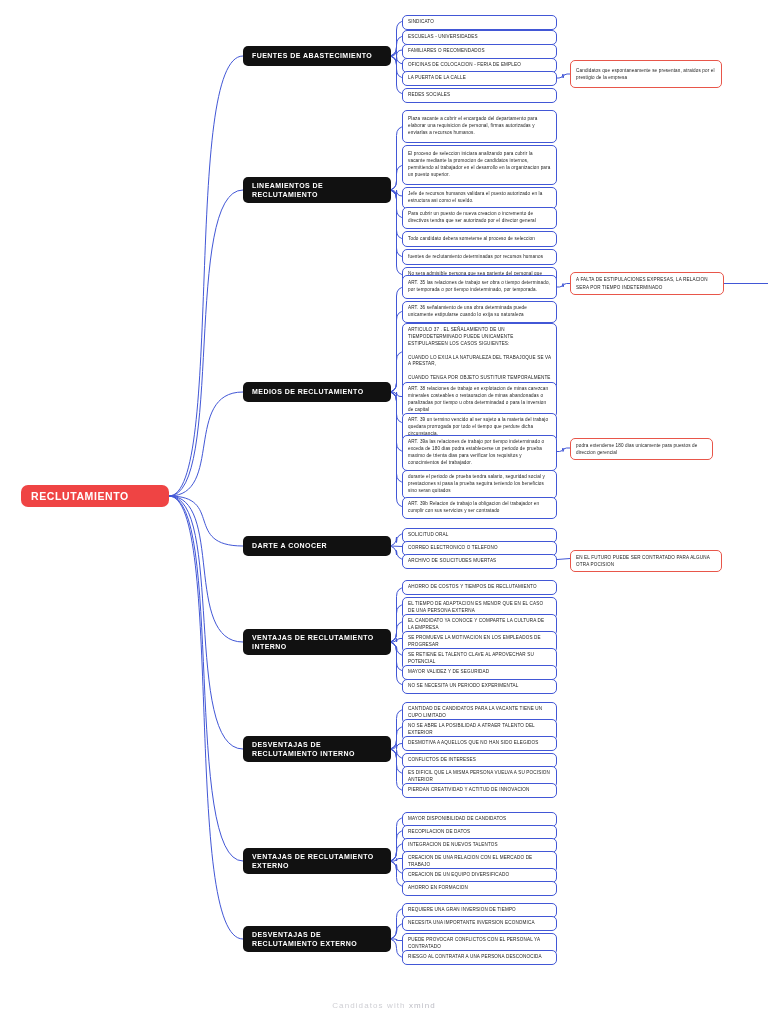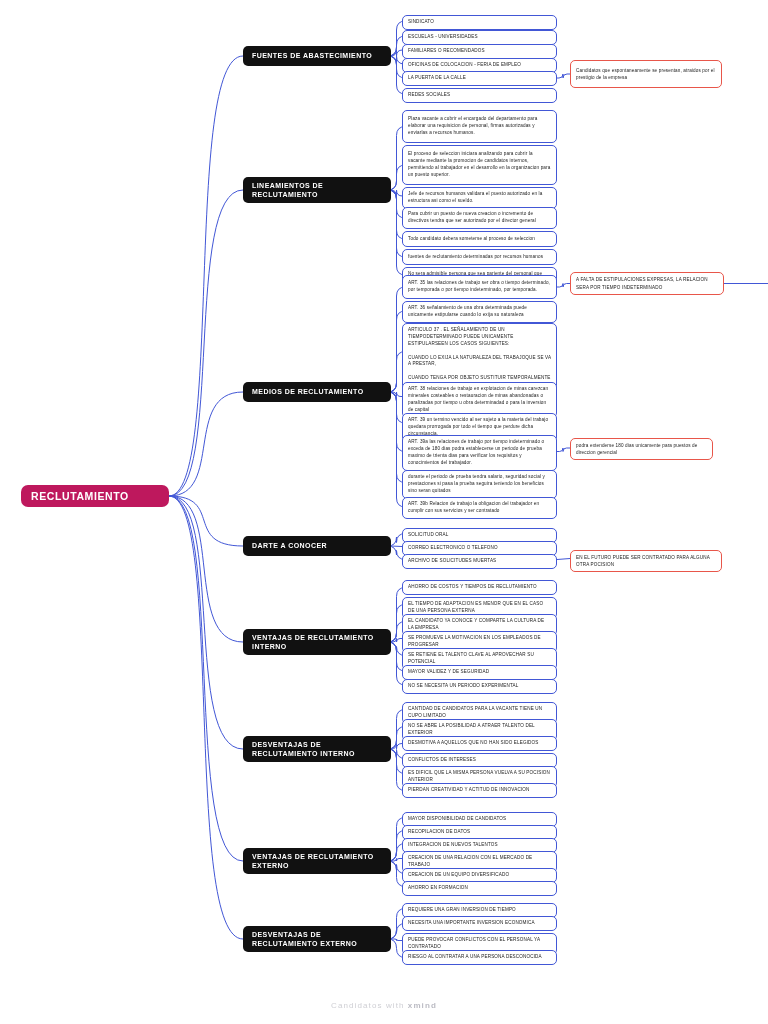--- a/index.html
+++ b/index.html
@@ -26,21 +26,21 @@
     width: 768px;
     height: 1024px;
     pointer-events: none;
   }
   .node {
     position: absolute;
     box-sizing: border-box;
   }
   
   .root {
-    background: #be185d;
+    background: #ef4444;
     color: #ffffff;
     border-radius: 7px;
     font-size: 10.5px;
     font-weight: bold;
     letter-spacing: 0.6px;
     display: flex;
     align-items: center;
     padding: 0 10px;
     left: 21px;
     top: 485px;
@@ -97,21 +97,21 @@
   .footer {
     position: absolute;
     left: 0;
     bottom: 14px;
     width: 768px;
     text-align: center;
     color: #cfcfd4;
     font-size: 8px;
     letter-spacing: 1.1px;
   }
-  .footer b { color: #bcbcc4; font-weight: bold; text-align: center; }
+  .footer b { color: #bcbcc4; font-weight: normal; text-align: center; }
 </style>
 </head>
 <body>
 
 <div id="canvas">
   <svg class="links" id="link-layer" viewBox="0 0 768 1024">
       <path d="M169,496 C224,496 183,56 243,56" fill="none" stroke="#4257D6" stroke-width="1"></path>
       <path d="M391,56 L387.5,56 Q396.5,56 396.5,47 L396.5,30 Q396.5,21 405.5,21 L402,21" fill="none" stroke="#4257D6" stroke-width="1"></path>
       <path d="M391,56 L387.5,56 Q396.5,56 396.5,47 L396.5,45 Q396.5,36 405.5,36 L402,36" fill="none" stroke="#4257D6" stroke-width="1"></path>
       <path d="M391,56 L390.5,56 Q396.5,56 396.5,50 L396.5,56 Q396.5,50 402.5,50 L402,50" fill="none" stroke="#4257D6" stroke-width="1"></path>

